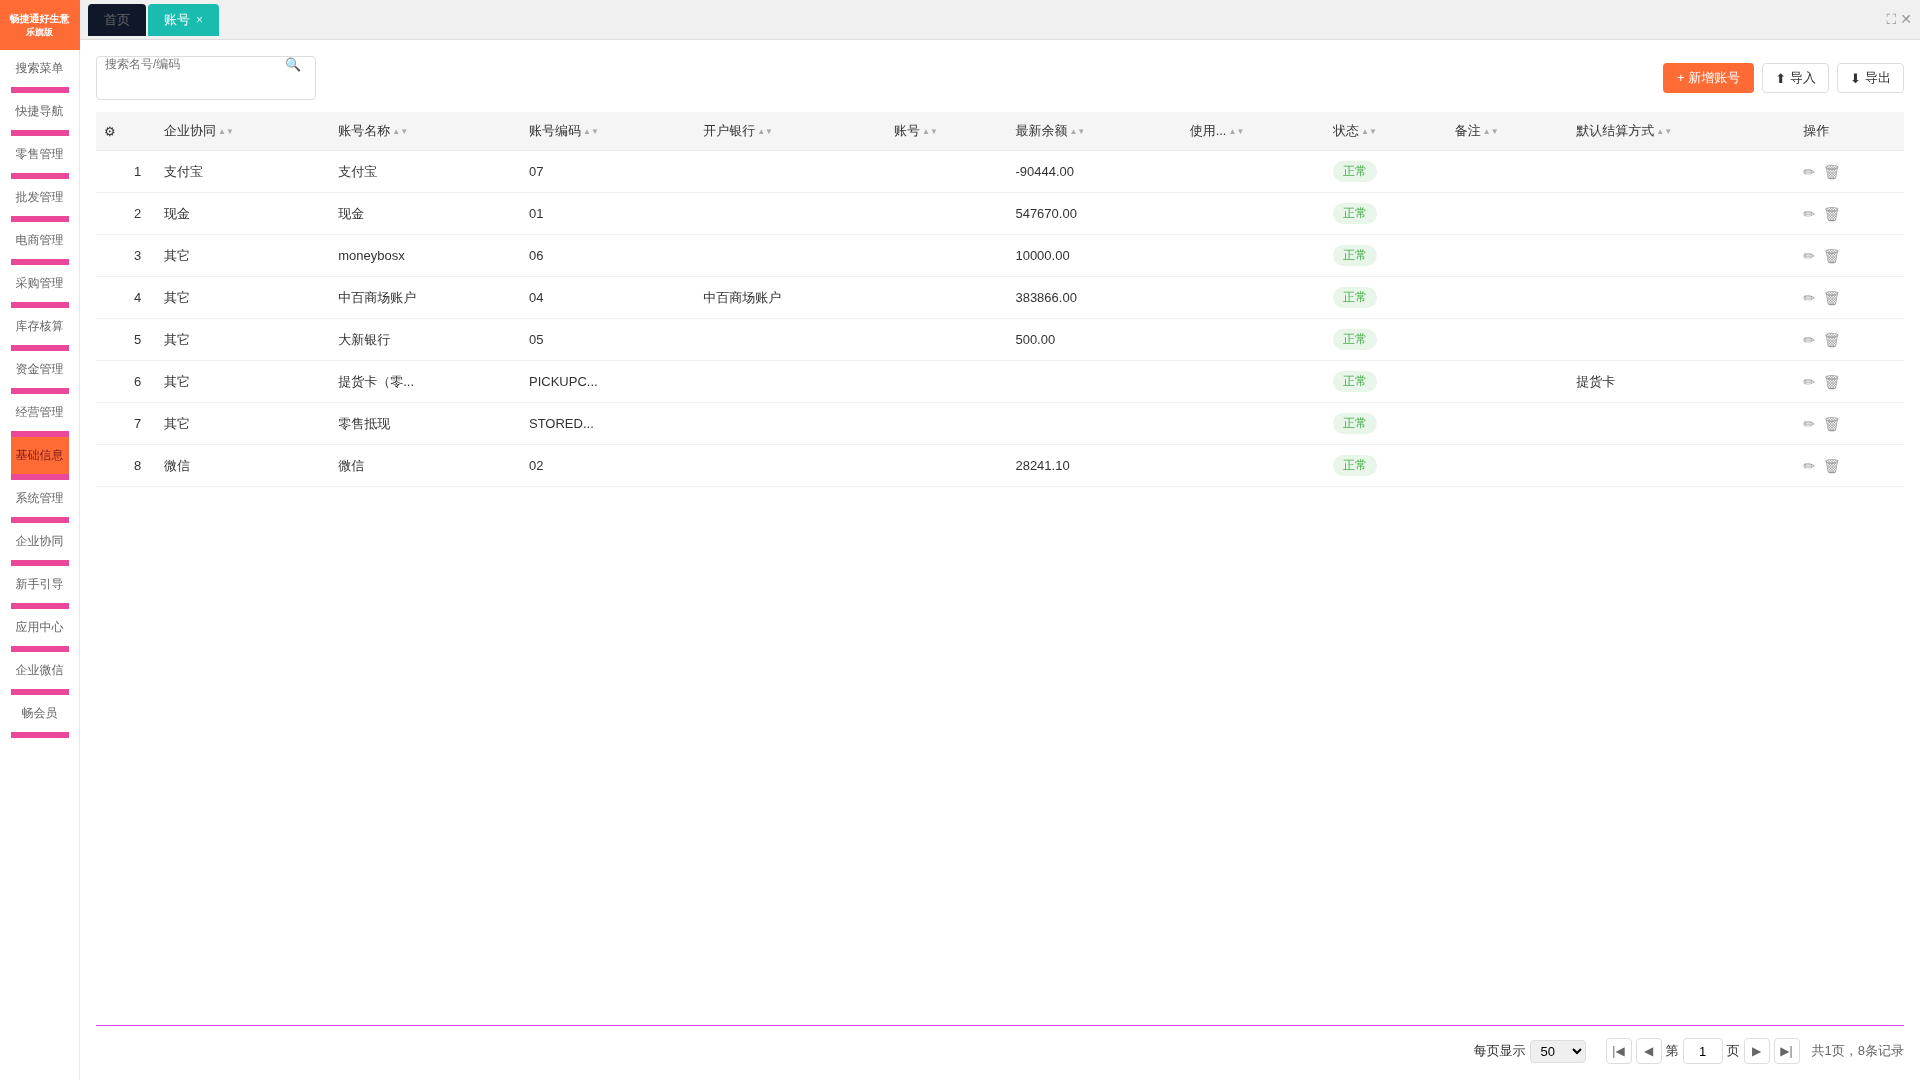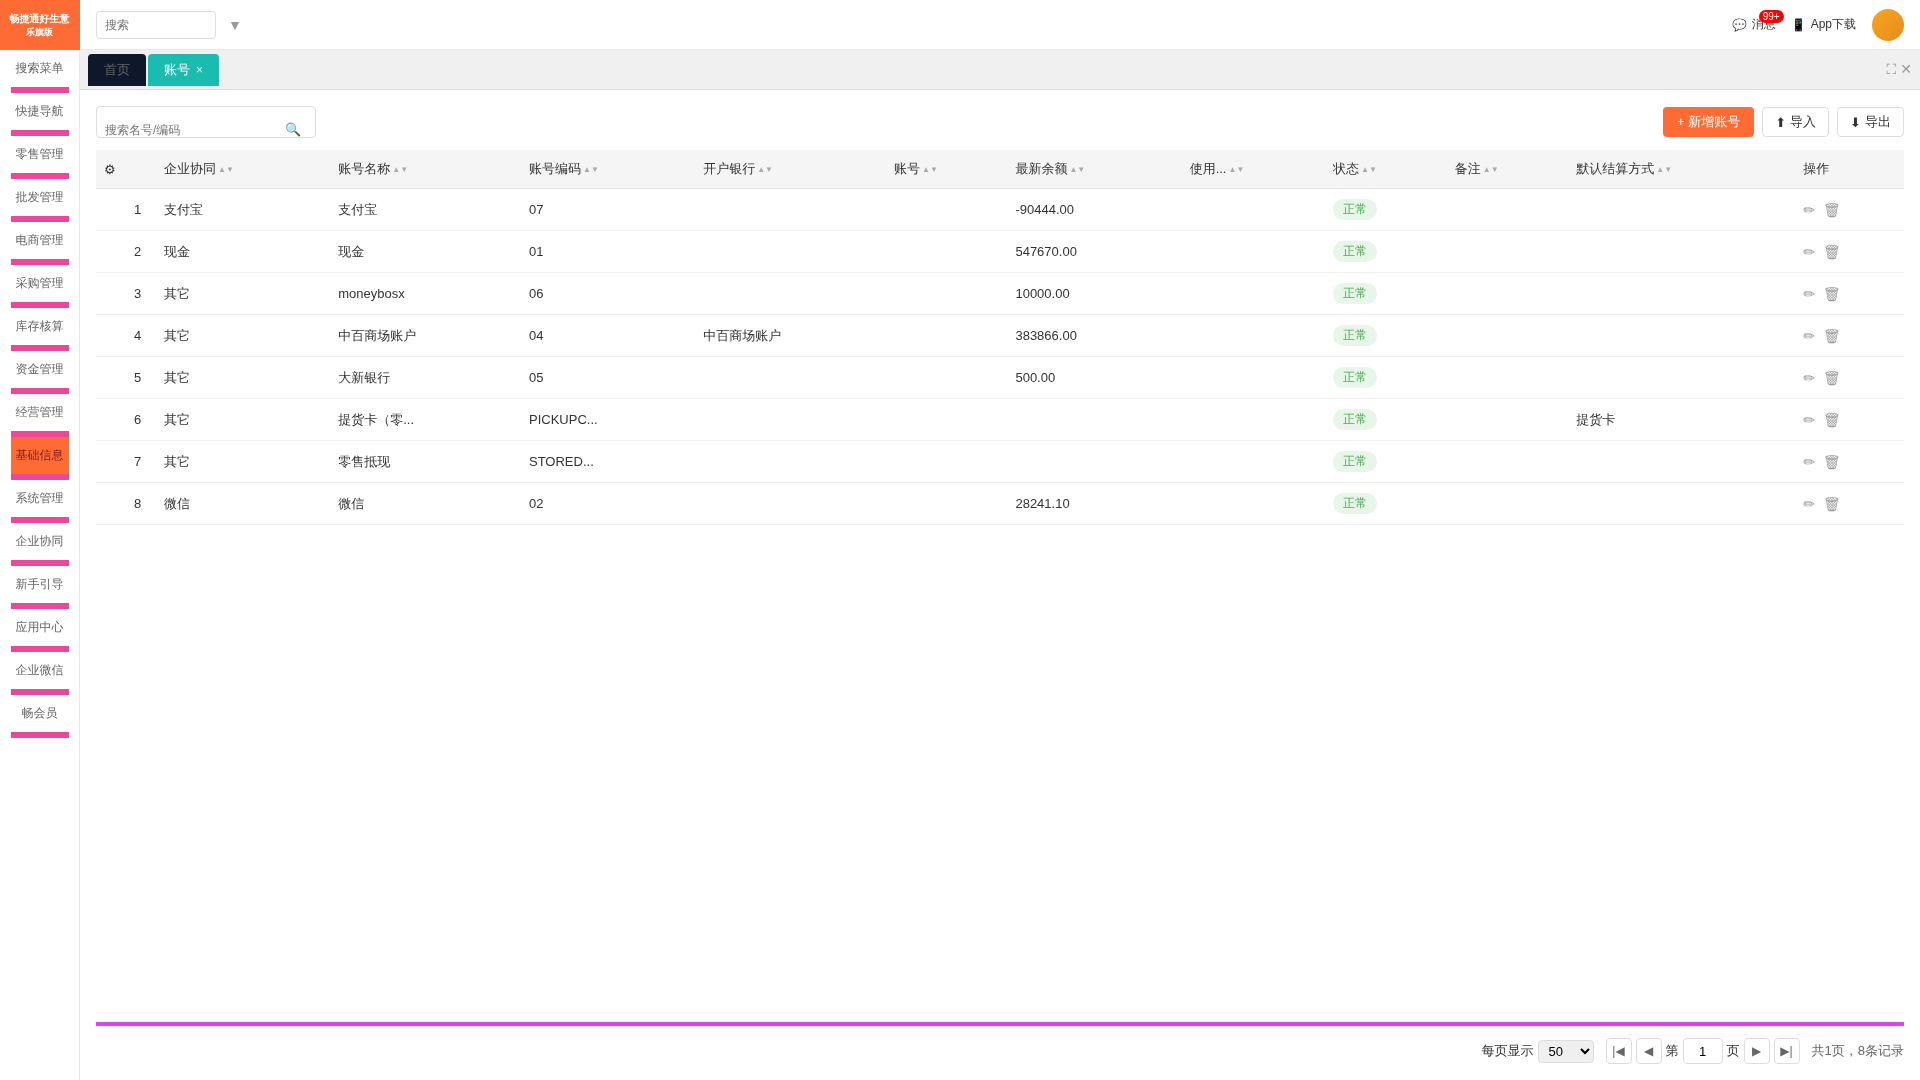--- a/index.html
+++ b/index.html
@@ -163,25 +163,25 @@
 
     
     .toolbar {
       display: flex;
       align-items: center;
       justify-content: space-between;
       margin-bottom: 12px;
     }
     .search-input-wrap {
       display: flex;
-      align-items: flex-end;
+      align-items: flex-start;
       border: 1px solid #ddd;
       border-radius: 4px;
       padding: 0 8px;
-      height: 32px;
+      height: 44px;
       width: 220px;
     }
     .search-input-wrap input {
       border: none;
       outline: none;
       font-size: 12px;
       width: 180px;
       color: #999;
     }
     .search-icon-btn {
@@ -270,24 +270,24 @@
       cursor: pointer;
       font-size: 14px;
     }
 
     
     .table-footer {
       display: flex;
       align-items: center;
       justify-content: flex-end;
       padding: 12px 0 0;
-      gap: 12px;
+      gap: 20px;
       font-size: 13px;
       color: #333;
-      border-top: 4px solid #d946ef;
+      border-top: 1px solid #d946ef;
       margin-top: auto;
     }
     .page-size-wrap {
       display: flex;
       align-items: center;
       gap: 4px;
     }
     .page-size-select {
       border: 1px solid #ddd;
       border-radius: 4px;
@@ -364,38 +364,20 @@
       <div class="sidebar-item">企业协同</div>
       <div class="sidebar-item">新手引导</div>
       <div class="sidebar-item">应用中心</div>
       <div class="sidebar-item">企业微信</div>
       <div class="sidebar-item">畅会员</div>
     </div>
 </div>
 
 <div class="main">
 
-  <div class="top-header">
-    <div class="top-header-left">
-      <input class="search-box" type="text" placeholder="搜索" style="">
-      <span style="color:#999;cursor:pointer;font-size:14px;">▼</span>
-    </div>
-    <div class="top-header-right">
-      <div class="msg-btn">
-        <span>💬</span>
-        <span>消息</span>
-        <span class="badge">99+</span>
-      </div>
-      <div class="app-btn">
-        <span>📱</span>
-        <span>App下载</span>
-      </div>
-      <div class="avatar" style="background: linear-gradient(135deg, #f5a623, #e88c1a);"></div>
-    </div>
-  </div>
 
   <div class="tabs-bar">
     <div id="tabs-container" style="display:flex;gap:2px;align-items:center;">
         <div class="tab">
           <span>首页</span>
         </div>
         <div class="tab active">
           <span>账号</span>
           <span class="tab-close">×</span>
         </div>

